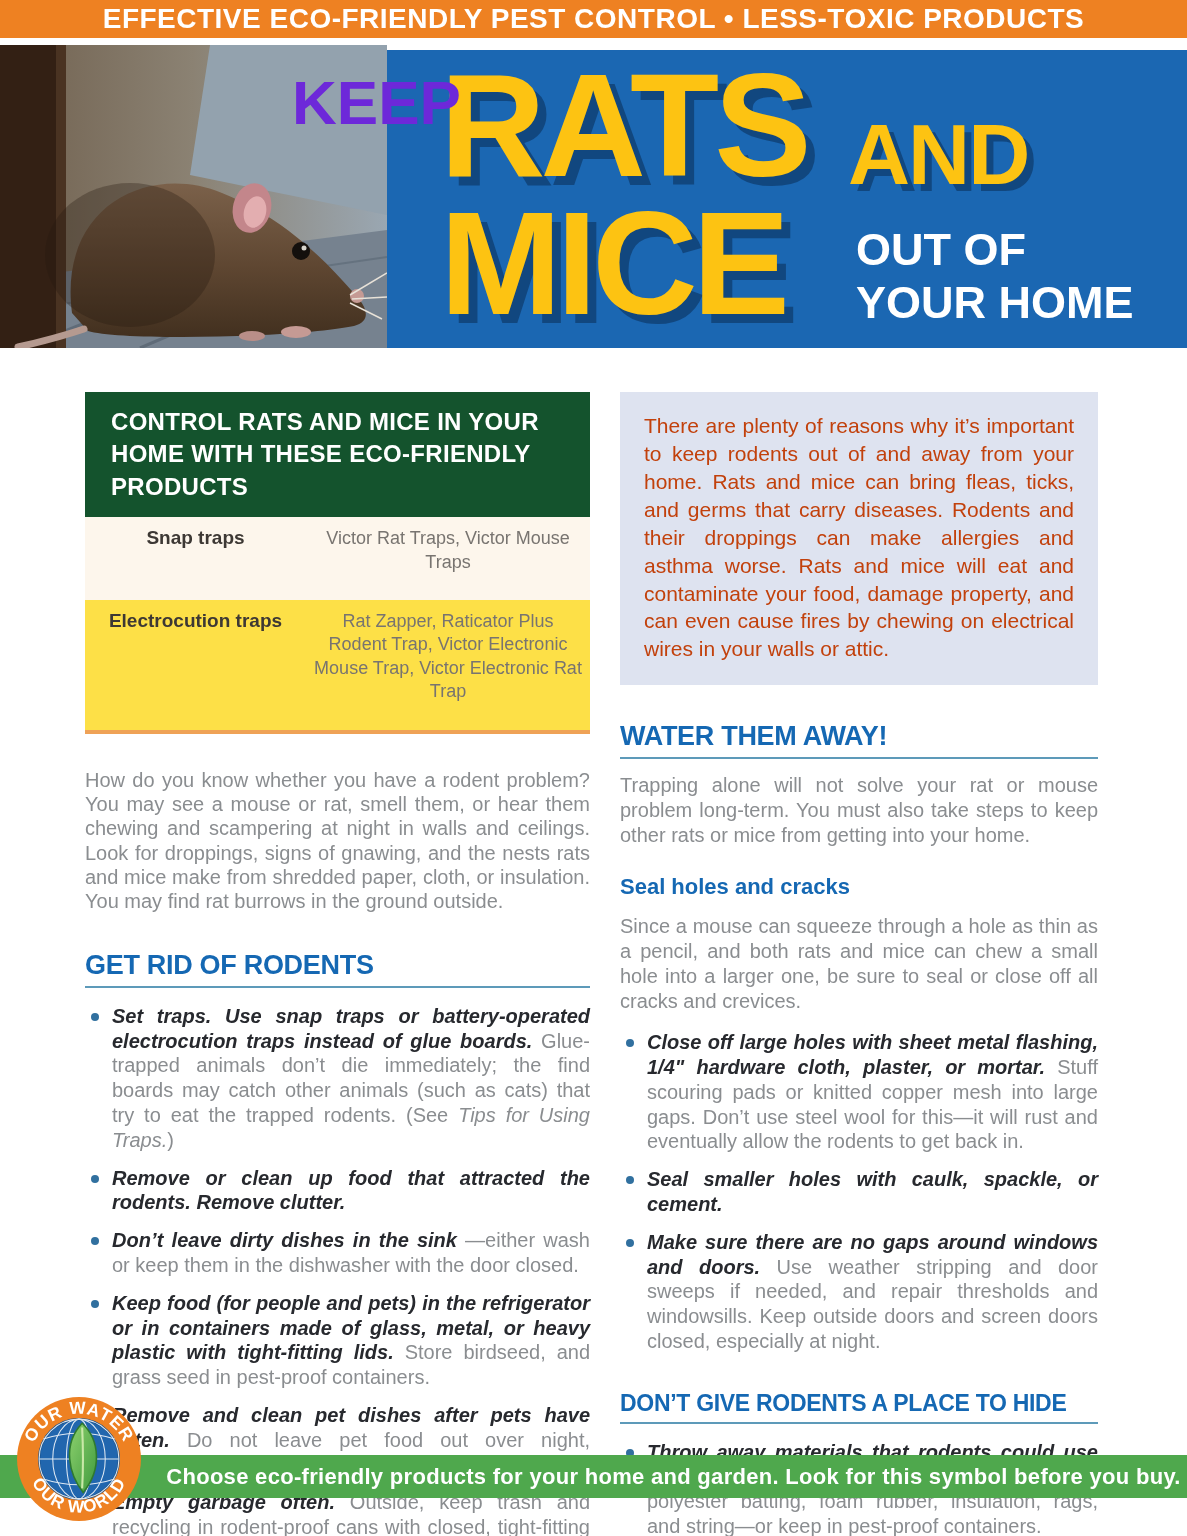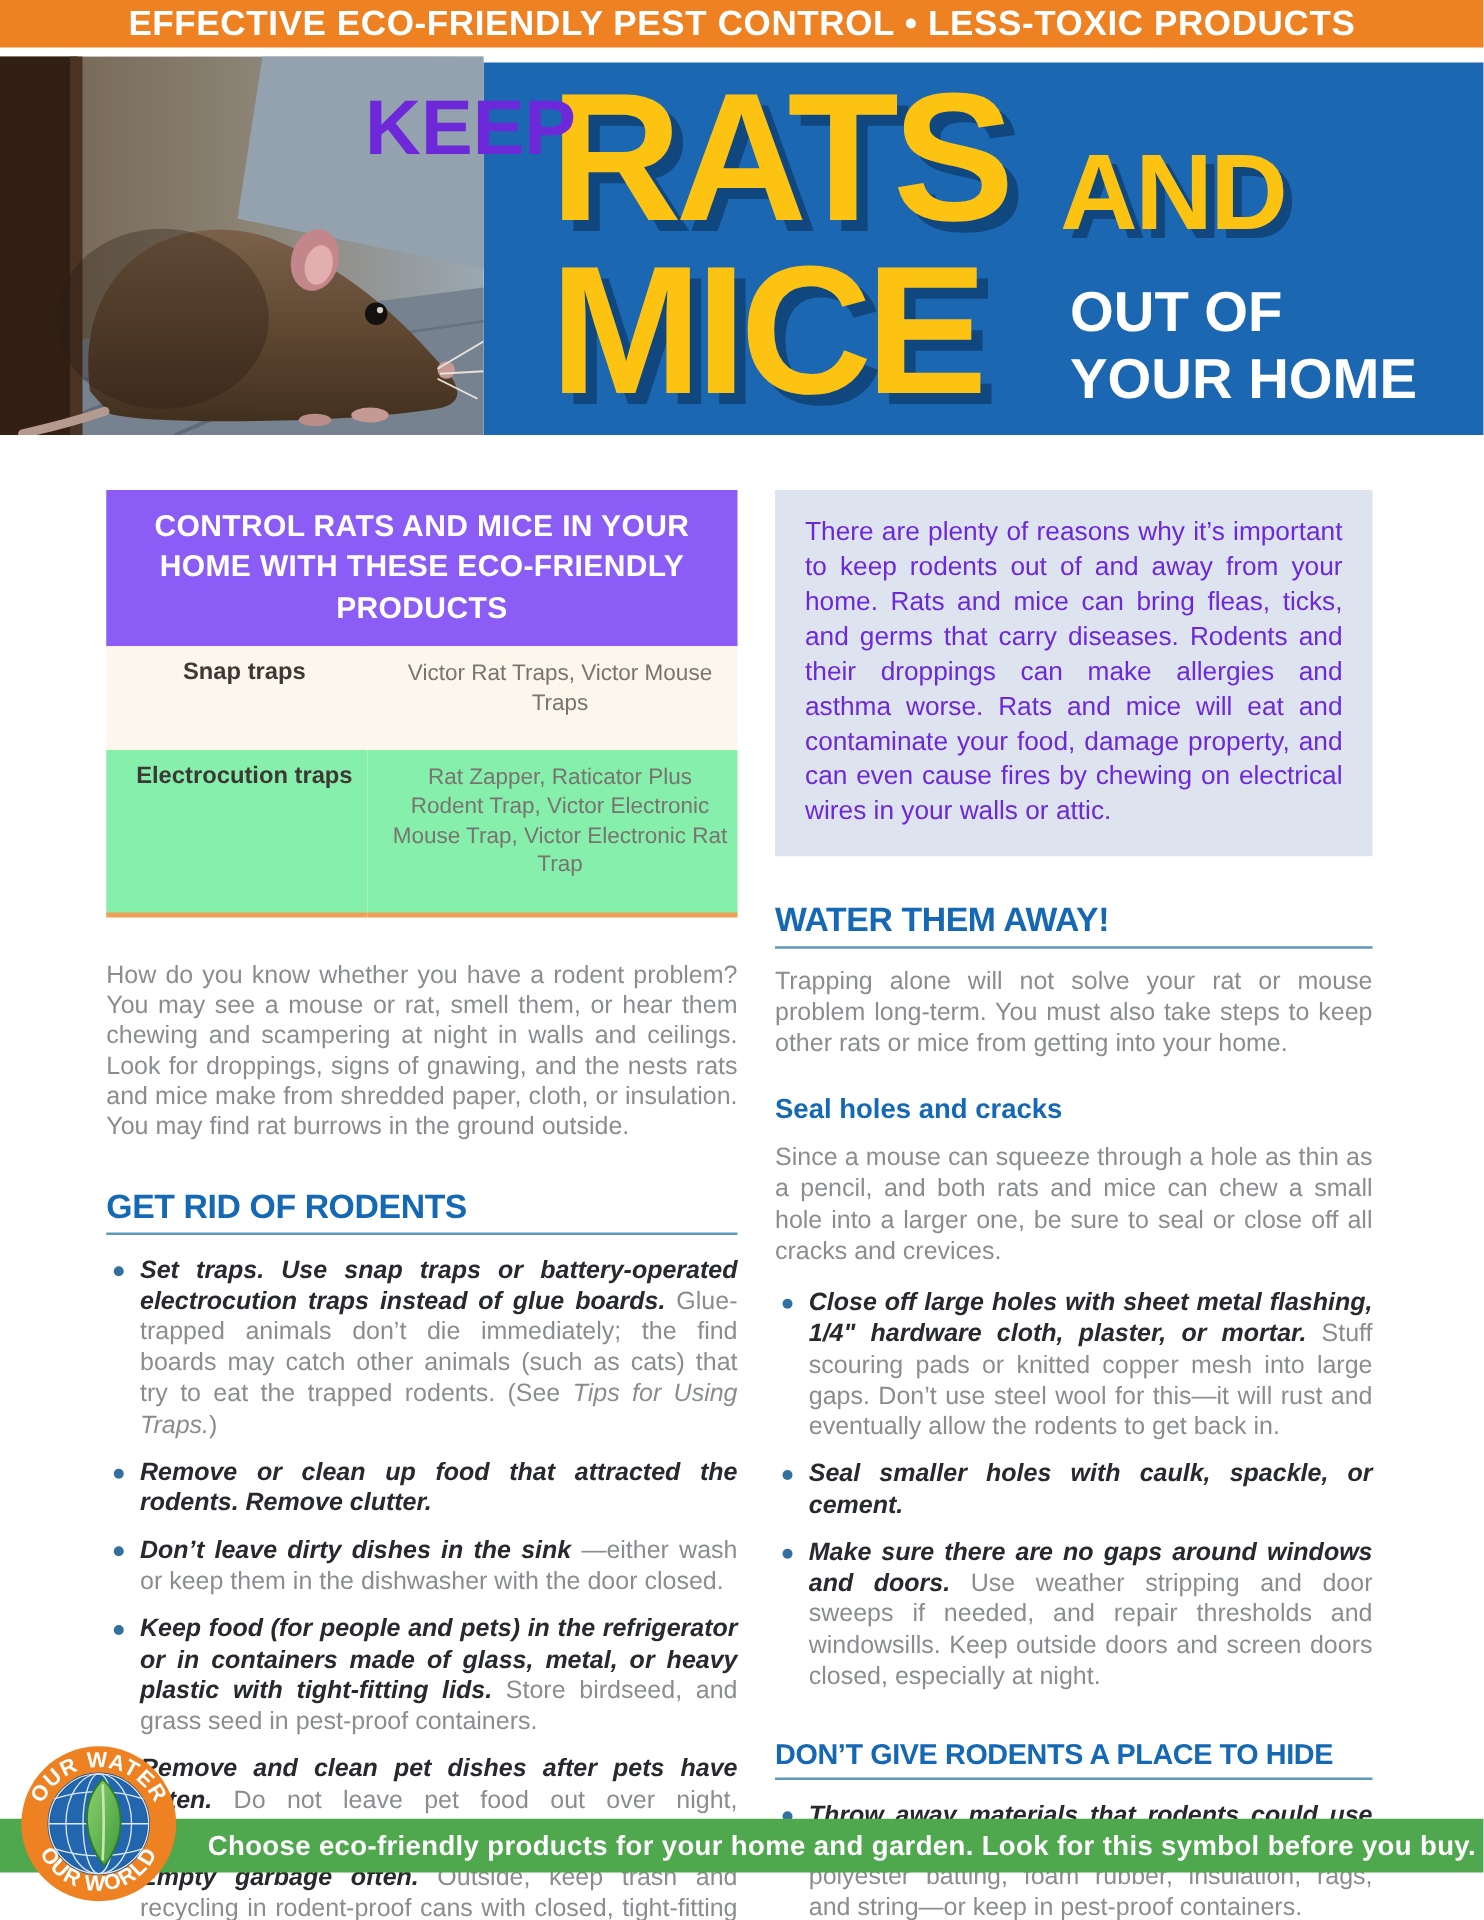--- a/index.html
+++ b/index.html
@@ -22,47 +22,47 @@
   .t-and{left:848px;top:66px;font-size:86px;color:#fdc312;letter-spacing:-2px;
          text-shadow:7px 7px 0 rgba(15,60,110,.75);}
   .t-mice{left:440px;top:146px;font-size:146px;color:#fdc312;letter-spacing:-5px;
           text-shadow:9px 9px 0 rgba(15,60,110,.75);}
   .t-outof{left:856px;top:178px;font-size:45px;color:#ffffff;line-height:1.18;}
 
   
   .col-left{position:absolute;left:85px;top:392px;width:505px;}
   .col-right{position:absolute;left:620px;top:392px;width:478px;}
 
-  .prod-title{background:#8b5cf6;color:#ffffff;font-weight:bold;font-size:24px;
-              text-align:center;line-height:1.35;padding:14px 26px;letter-spacing:.3px;}
+  .prod-title{background:#14532d;color:#ffffff;font-weight:bold;font-size:24px;
+              text-align:left;line-height:1.35;padding:14px 26px;letter-spacing:.3px;}
   table.prod{width:100%;border-collapse:collapse;border-bottom:4px solid #efa257;}
   table.prod td{vertical-align:top;padding:10px 6px 26px 18px;text-align:center;}
   tr.row-a{background:#fdf6ec;}
-  tr.row-b{background:#86efac;margin-left:36px;}
+  tr.row-b{background:#fde047;margin-left:36px;}
   td.lbl{width:185px;color:#3d3834;font-weight:bold;font-size:19px;}
   td.val{color:#787470;font-size:18px;line-height:1.3;}
 
   .intro{margin-top:34px;color:#8a8d90;font-size:20px;line-height:1.22;text-align:justify;}
 
   h2{color:#1568b3;font-size:27px;margin:36px 0 0 0;padding-bottom:5px;
      border-bottom:2px solid #5d9ab9;letter-spacing:-.3px;}
   h2.tight{font-size:23px;white-space:nowrap;}
   h3.sub{color:#1568b3;font-size:22px;font-weight:bold;margin:26px 0 0 0;}
 
   .para{color:#8a8d90;font-size:20px;line-height:1.25;text-align:justify;margin:14px 0 0 0;}
 
   ul.blt{list-style:none;margin:16px 0 0 0;padding:0;}
   ul.blt li{position:relative;padding-left:27px;margin-bottom:13px;color:#8a8d90;
             font-size:20px;line-height:1.24;text-align:justify;}
   ul.blt li::before{content:"";position:absolute;left:6px;top:9px;width:8px;height:8px;
             border-radius:50%;background:#31709f;}
   ul.blt strong{color:#27292e;font-style:italic;}
   ul.blt em{font-style:italic;}
 
-  .infobox{background:#dee3f0;color:#6d28d9;font-size:21px;line-height:1.33;
+  .infobox{background:#dee3f0;color:#c2410c;font-size:21px;line-height:1.33;
            text-align:justify;padding:20px 24px 22px 24px;box-sizing:border-box;}
 
   
   .footband{position:absolute;left:0;top:1455px;width:1187px;height:43px;background:#4fa84d;
             display:flex;align-items:center;justify-content:center;box-sizing:border-box;
             padding-left:160px;}
   .footband span{color:#ffffff;font-weight:bold;font-size:22px;letter-spacing:.3px;}
   .logo{position:absolute;left:16px;top:1396px;width:126px;height:126px;z-index:4;}
 </style>
 </head>

